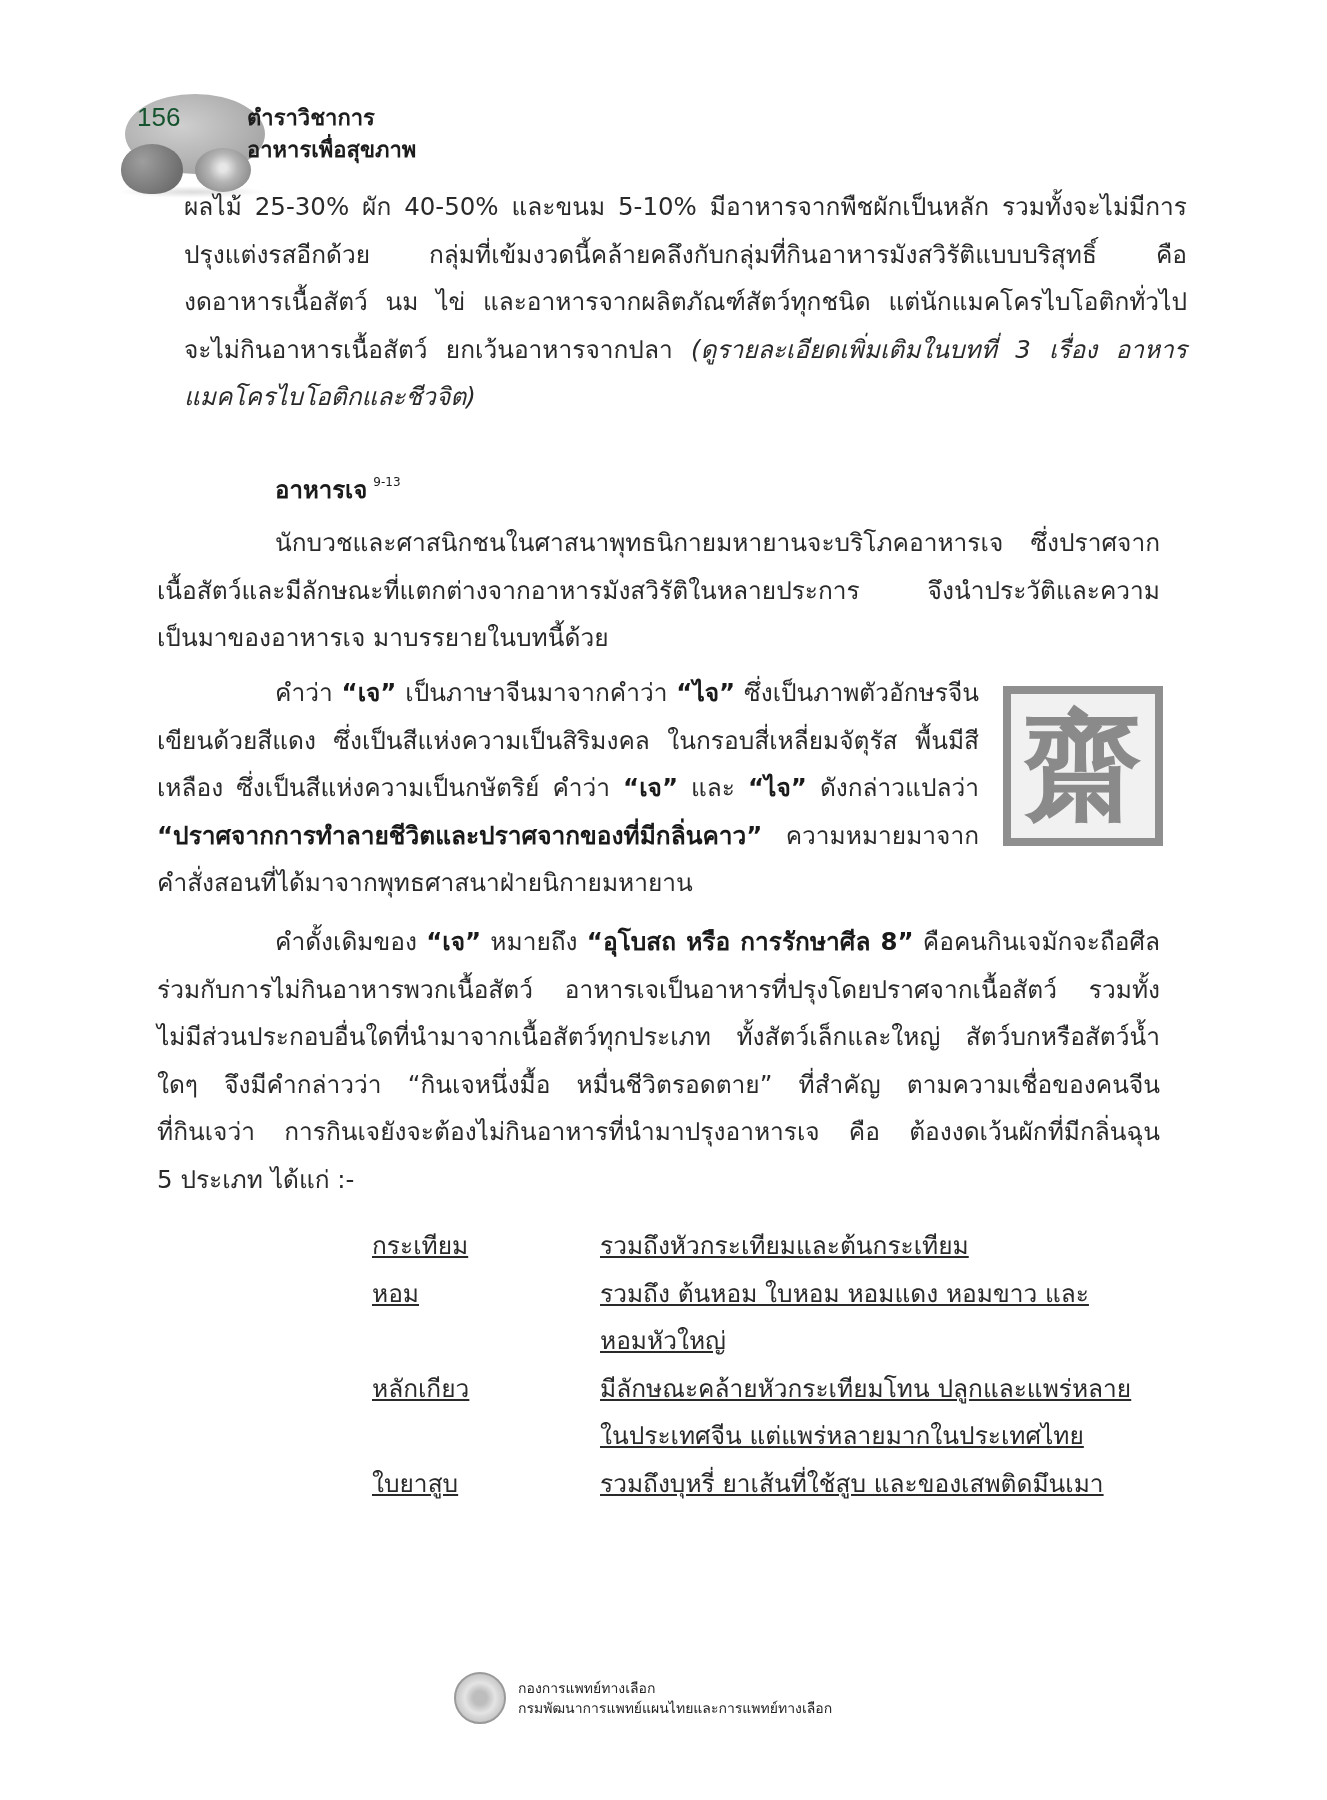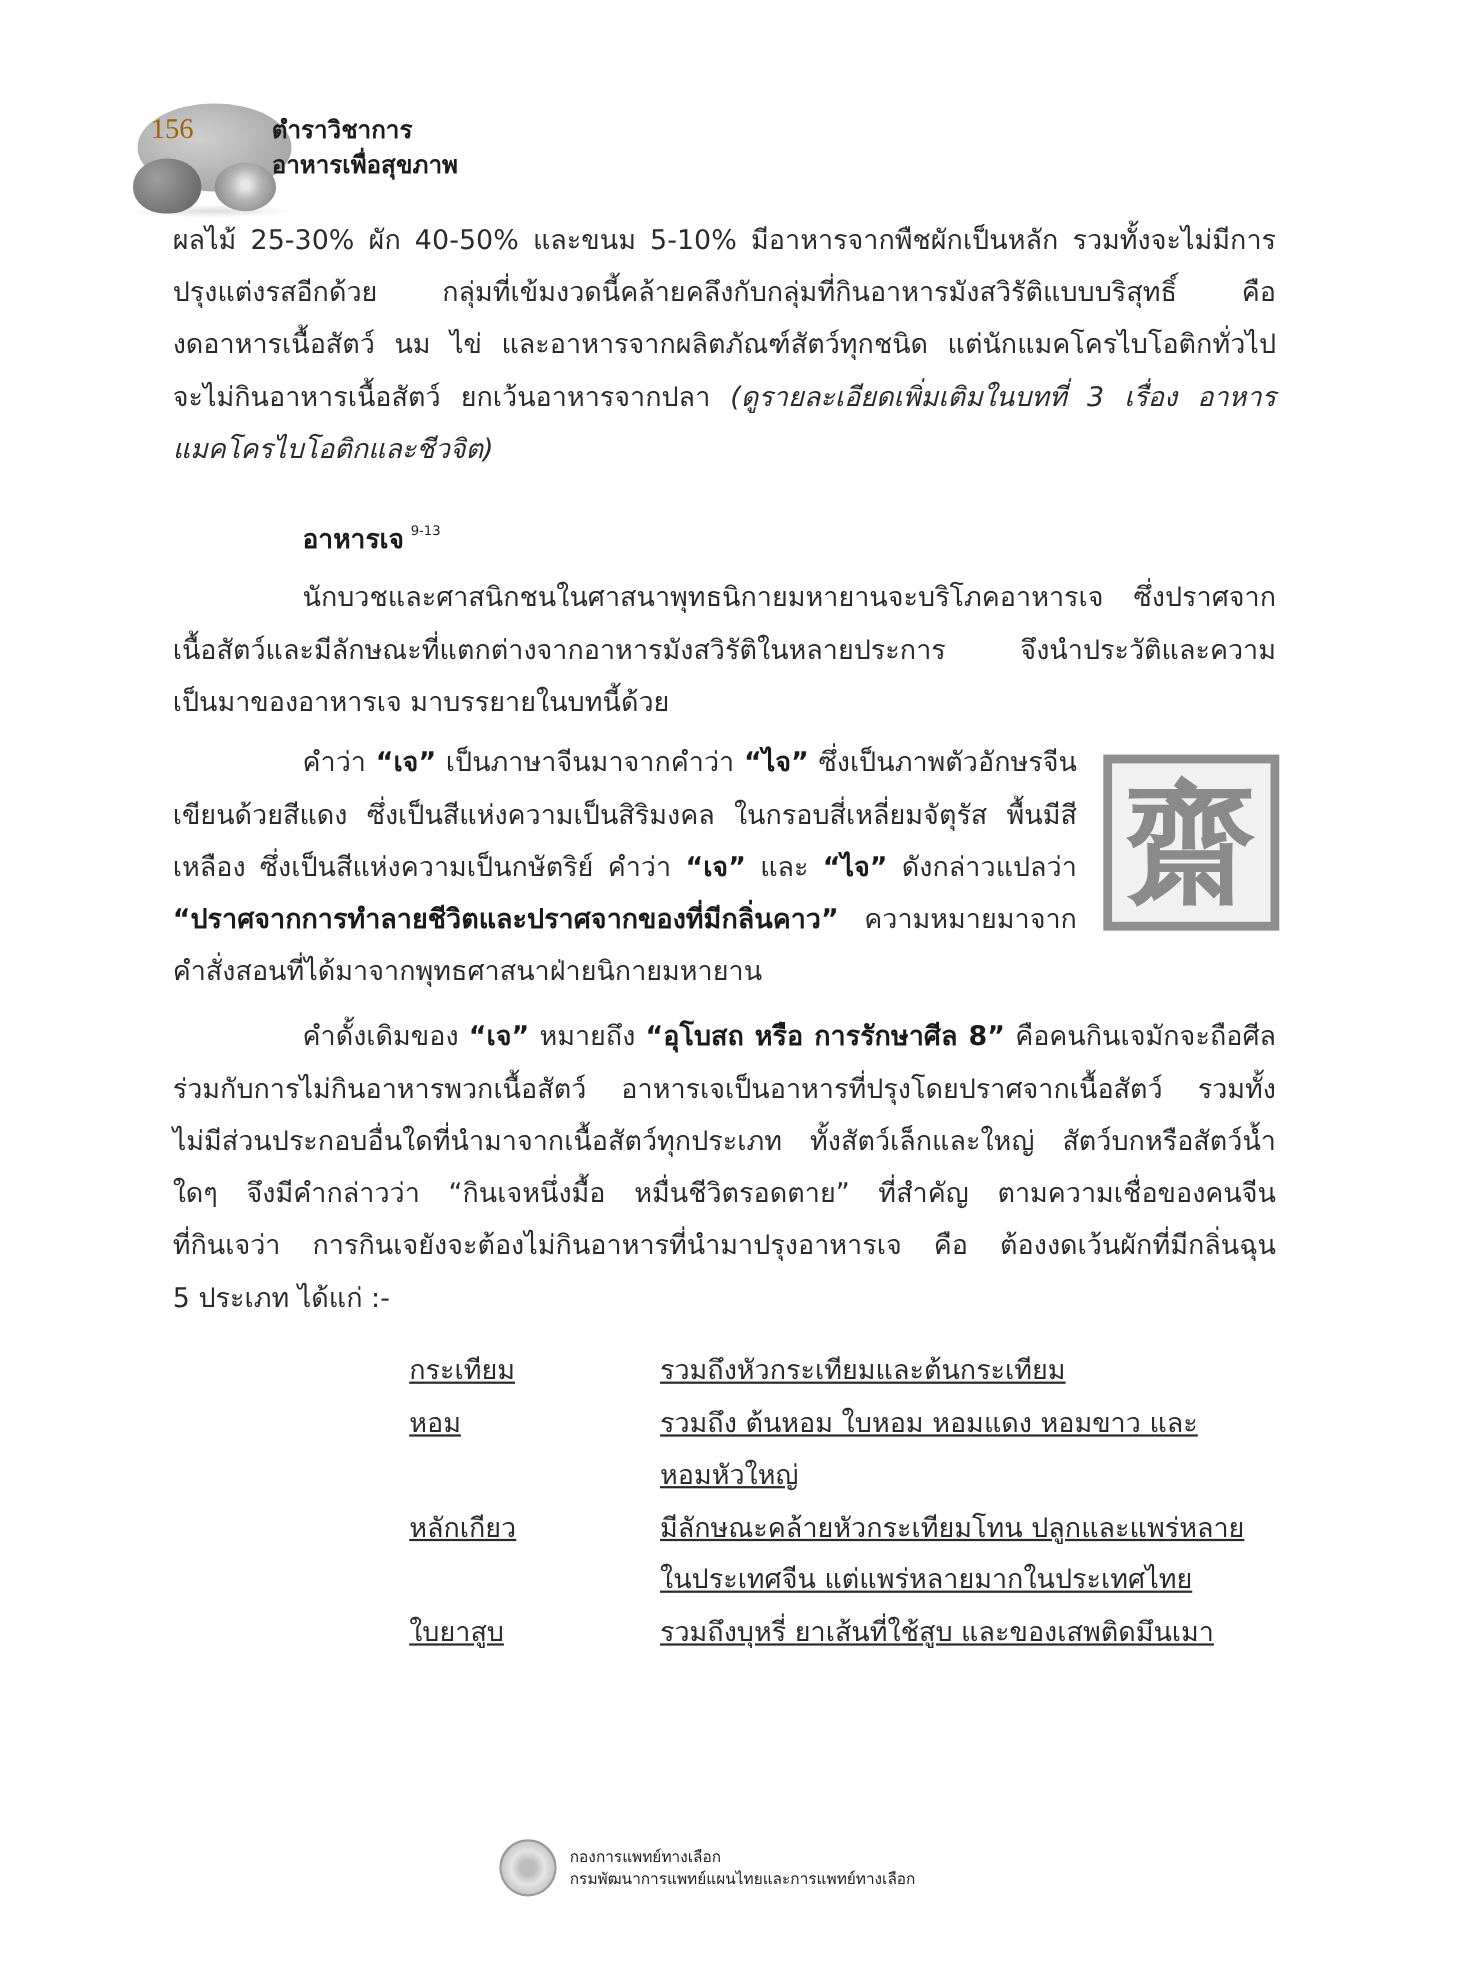--- a/index.html
+++ b/index.html
@@ -9,22 +9,22 @@
   
   .header { position: absolute; left: 115px; top: 82px; width: 420px; height: 110px; }
   .header .blob { position: absolute; left: 10px; top: 12px; width: 140px; height: 80px;
                   border-radius: 50%; background: radial-gradient(ellipse at 40% 40%, #cfcfcf, #a9a9a9 70%, #9a9a9a); }
   .header .tomato1 { position: absolute; left: 6px; top: 62px; width: 62px; height: 50px;
                      border-radius: 50% 50% 46% 46%; background: radial-gradient(circle at 35% 35%, #9e9e9e, #6e6e6e 75%); }
   .header .tomato2 { position: absolute; left: 80px; top: 66px; width: 56px; height: 44px;
                      border-radius: 50%; background: radial-gradient(circle at 50% 45%, #e7e7e7 10%, #b3b3b3 40%, #8b8b8b 80%); }
   .header .shadow { position: absolute; left: 2px; top: 104px; width: 150px; height: 12px; border-radius: 50%;
                     background: radial-gradient(ellipse, #dcdcdc, transparent 70%); }
-  .header .page-num { position: absolute; left: 22px; top: 20px; font-size: 26px; color: #a16207;
-                      font-family: Liberation Serif, serif; }
+  .header .page-num { position: absolute; left: 22px; top: 20px; font-size: 26px; color: #14532d;
+                      font-family: Liberation Sans, sans-serif; }
   .header .title { position: absolute; left: 132px; top: 20px; font-size: 22px; font-weight: bold;
                    line-height: 32px; color: #1c1c1c; font-family: "Liberation Sans", sans-serif; }
 
   
   .text { position: absolute; left: 157px; width: 1003px; font-size: 24.5px; line-height: 47.5px;
           font-family: "DejaVu Sans", sans-serif; color: #2a2a2a; }
   .line { display: block; white-space: nowrap; text-align: justify; text-align-last: justify; height: 47.5px; }
   .line.last { text-align-last: left; }
   .indent { padding-left: 118px; }
   .b { font-weight: bold; color: #1a1a1a; }
@@ -61,21 +61,21 @@
   <div class="shadow"></div>
   <div class="tomato1"></div>
   <div class="tomato2"></div>
   <div class="page-num">156</div>
   <div class="title">
     <div>ตำราวิชาการ</div>
     <div>อาหารเพื่อสุขภาพ</div>
   </div>
 </div>
 
-<div class="text" style="top:194px;">
+<div class="text" style="top:183px;margin-left:27px;">
   <span class="line">ผลไม้ 25-30% ผัก 40-50% และขนม 5-10% มีอาหารจากพืชผักเป็นหลัก รวมทั้งจะไม่มีการ</span>
   <span class="line">ปรุงแต่งรสอีกด้วย  กลุ่มที่เข้มงวดนี้คล้ายคลึงกับกลุ่มที่กินอาหารมังสวิรัติแบบบริสุทธิ์  คือ</span>
   <span class="line">งดอาหารเนื้อสัตว์ นม ไข่ และอาหารจากผลิตภัณฑ์สัตว์ทุกชนิด แต่นักแมคโครไบโอติกทั่วไป</span>
   <span class="line"><span>จะไม่กินอาหารเนื้อสัตว์ ยกเว้นอาหารจากปลา </span><span class="i">(ดูรายละเอียดเพิ่มเติมในบทที่ 3 เรื่อง อาหาร</span></span>
   <span class="line last i">แมคโครไบโอติกและชีวจิต)</span>
 </div>
 
 <div class="heading">
   <span>อาหารเจ</span><sup>9-13</sup>
 </div>

